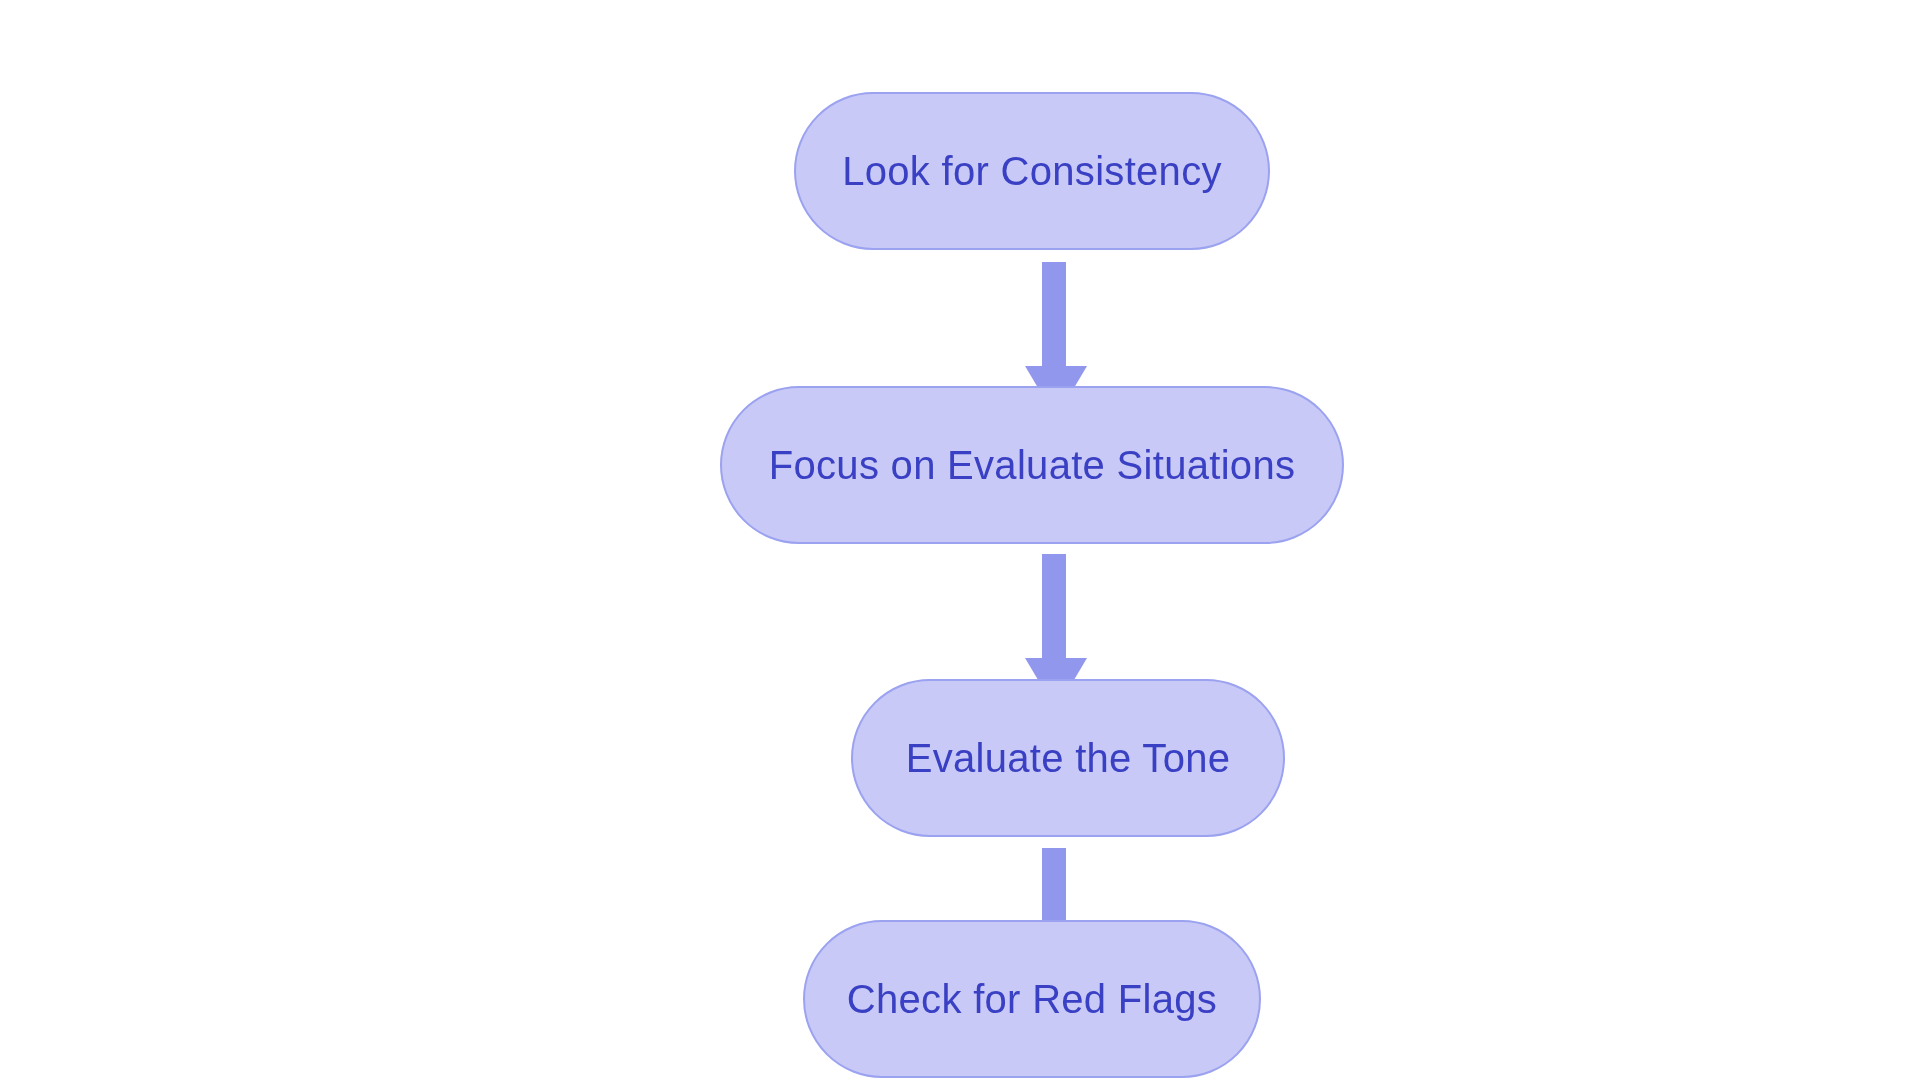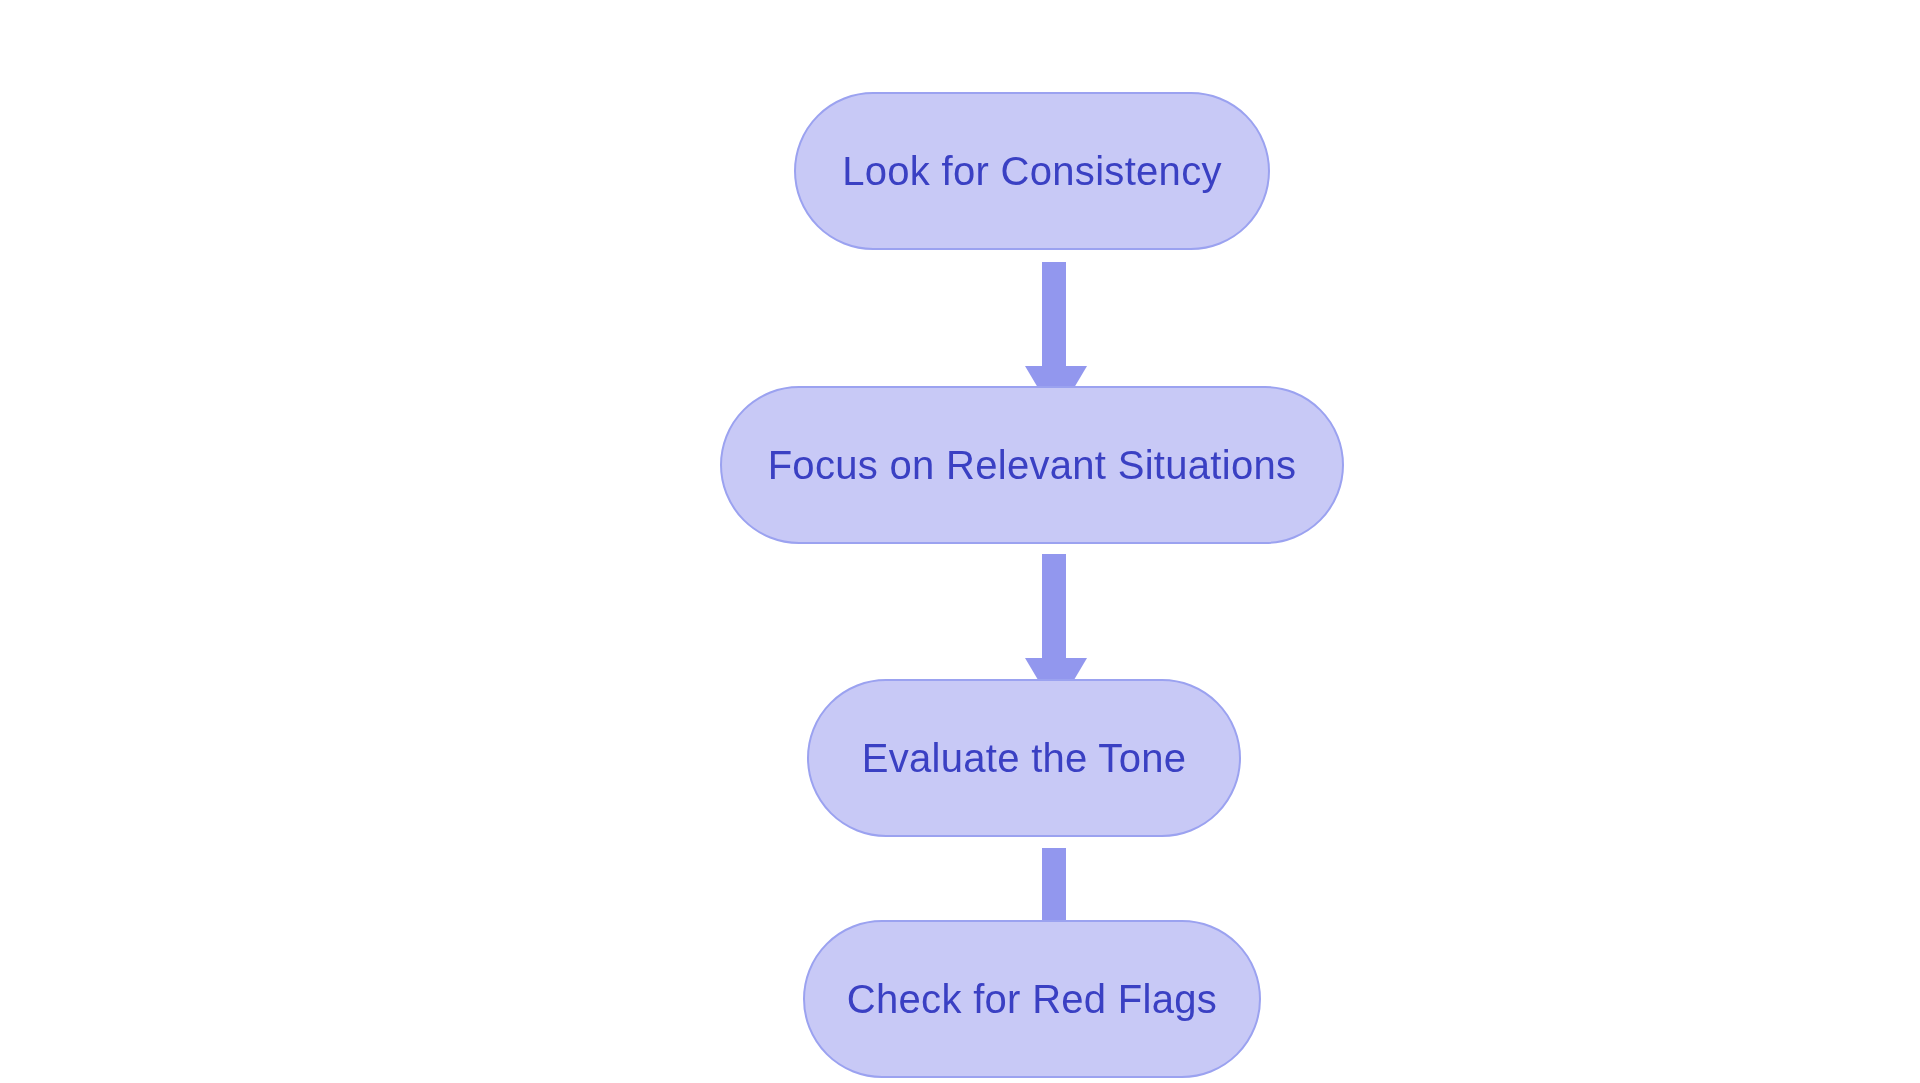--- a/index.html
+++ b/index.html
@@ -32,21 +32,21 @@
     color: var(--node-text);
     font-size: 40px;
     font-weight: 400;
     letter-spacing: 0.3px;
     line-height: 1;
     white-space: nowrap;
     height: 158px;
   }
   .node-1 { left: 722px; top: 20px;  width: 476px; }
   .node-2 { left: 648px; top: 314px; width: 624px; }
-  .node-3 { left: 735px; top: 607px; width: 434px; }
+  .node-3 { left: 779px; top: 607px; width: 434px; }
   .node-4 { left: 731px; top: 848px; width: 458px; }
 
   .arrow {
     position: absolute;
     left: 941px;
     width: 38px;
     height: 136px;
   }
   .arrow-1 { top: 178px; }
   .arrow-2 { top: 470px; }
@@ -74,21 +74,21 @@
   <div class="node node-1">
     <span>Look for Consistency</span>
   </div>
 
   <div class="arrow arrow-1">
     <div class="shaft"></div>
     <div class="head"></div>
   </div>
 
   <div class="node node-2">
-    <span>Focus on Relevant Situations</span>
+    <span>Focus on Evaluate Situations</span>
   </div>
 
   <div class="arrow arrow-2">
     <div class="shaft"></div>
     <div class="head"></div>
   </div>
 
   <div class="node node-3">
     <span>Evaluate the Tone</span>
   </div>

